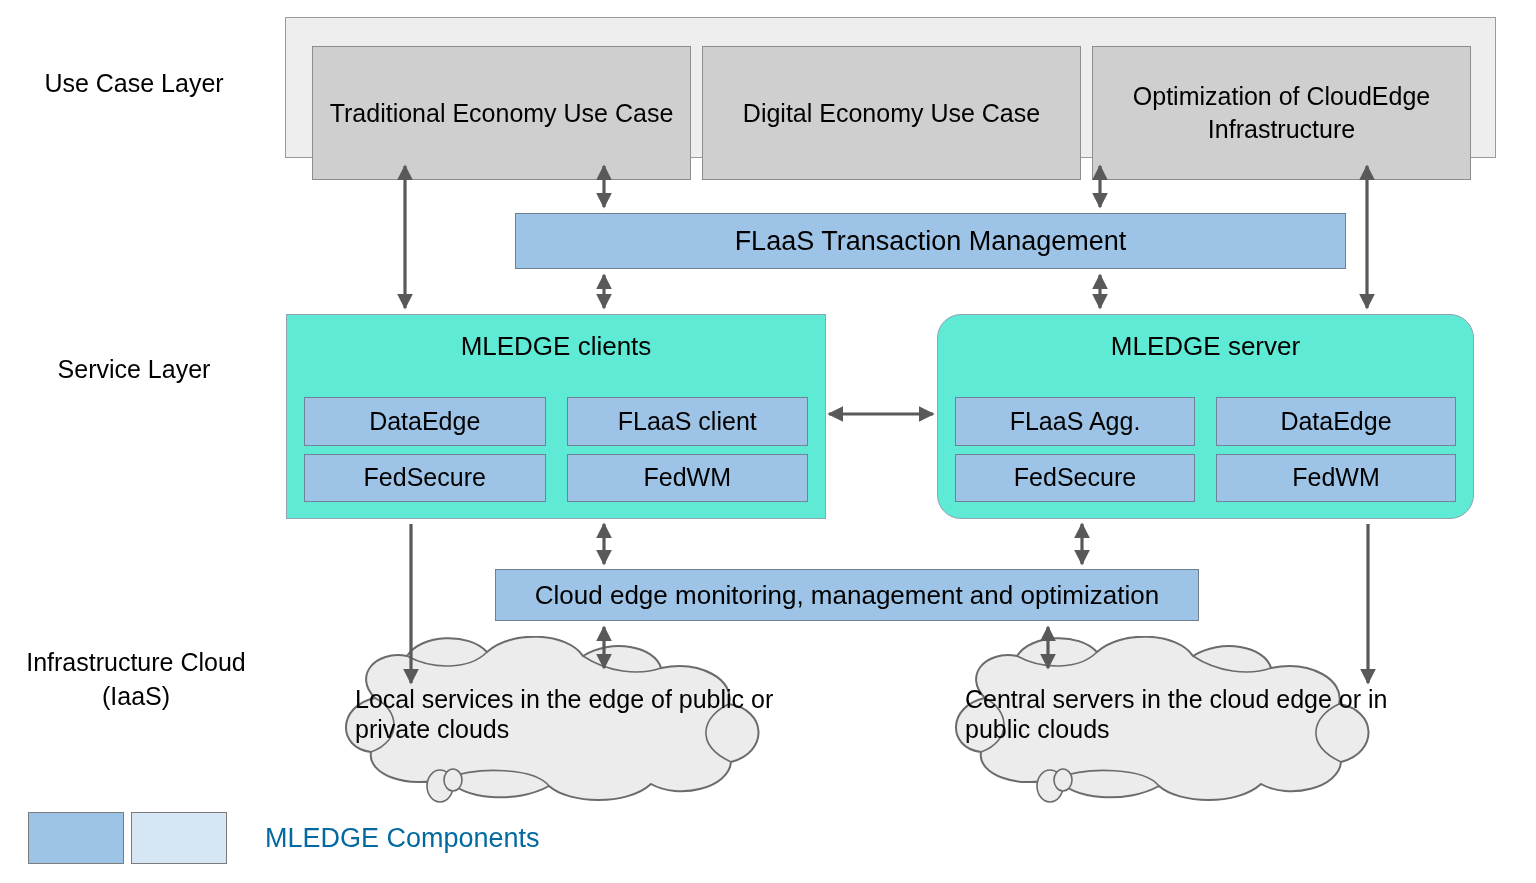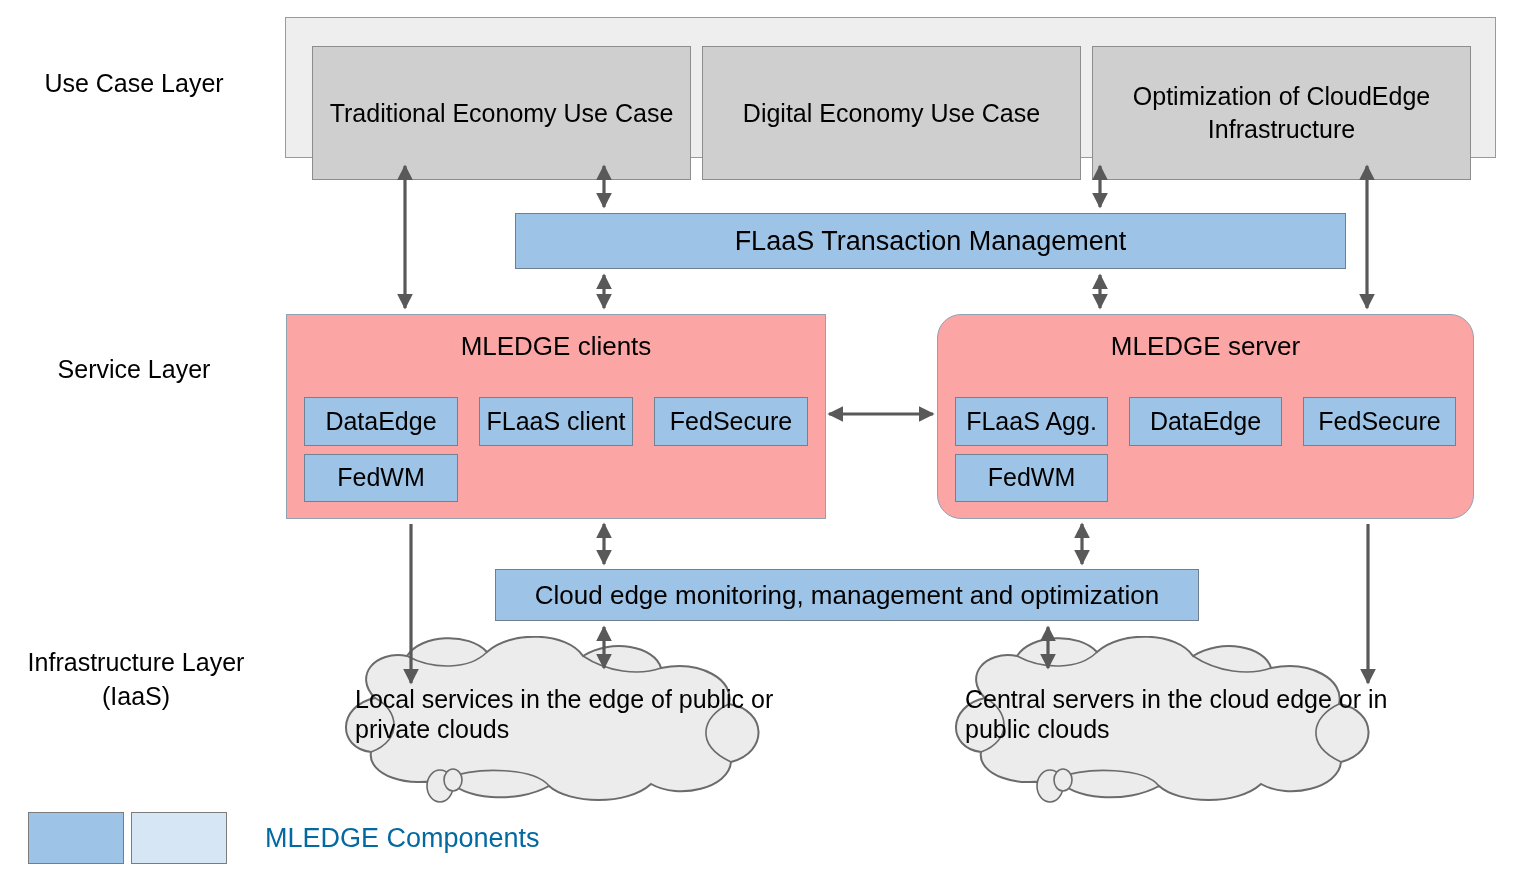--- a/index.html
+++ b/index.html
@@ -53,33 +53,33 @@
     display: flex; align-items: center; justify-content: center;
     font-size: 27px; color: #000;
   }
   #flaas-tm { left: 515px; top: 213px; width: 831px; height: 56px; }
   #cloud-mon { left: 495px; top: 569px; width: 704px; height: 52px; font-size: 26px; }
 
   
   .mledge-group {
     position: absolute;
     top: 314px; height: 205px;
-    background: #fca5a5;
+    background: #5eead4;
     border: 1.5px solid #8fa2b4;
   }
   #mledge-clients { left: 286px; width: 540px; }
   #mledge-server  { left: 937px; width: 537px; border-radius: 24px; }
   .group-title {
     position: absolute; left: 0; right: 0; top: 16px;
     text-align: center; font-size: 26px; color: #000;
   }
   .group-grid {
     position: absolute; left: 17px; right: 17px; top: 61px; bottom: 16px;
     display: grid;
-    grid-template-columns: 1fr 1fr 1fr;
+    grid-template-columns: 1fr 1fr;
     grid-template-rows: 1fr 1fr;
     gap: 8px 21px;
     margin-top: 21px;
   }
   .comp-box {
     background: #9dc3e6;
     border: 1.5px solid #6f8296;
     display: flex; align-items: center; justify-content: center;
     font-size: 25px; color: #000;
   }
@@ -110,21 +110,21 @@
 </style>
 </head>
 <body>
 
 <div id="stage">
 
   <div class="layer-label" style="left:0px; top:66px; width:268px;">Use Case Layer</div>
 
   <div class="layer-label" style="left:0px; top:352px; width:268px;">Service Layer</div>
 
-  <div class="layer-label" style="left:0px; top:645px; width:272px;">Infrastructure Layer
+  <div class="layer-label" style="left:0px; top:645px; width:272px;">Infrastructure Cloud
 (IaaS)</div>
 
   <div class="usecase-container">
     <div class="usecase-row">
       <div class="usecase-box">Traditional Economy Use Case</div>
       <div class="usecase-box">Digital Economy Use Case</div>
       <div class="usecase-box">Optimization of CloudEdge Infrastructure</div>
     </div>
   </div>
 

